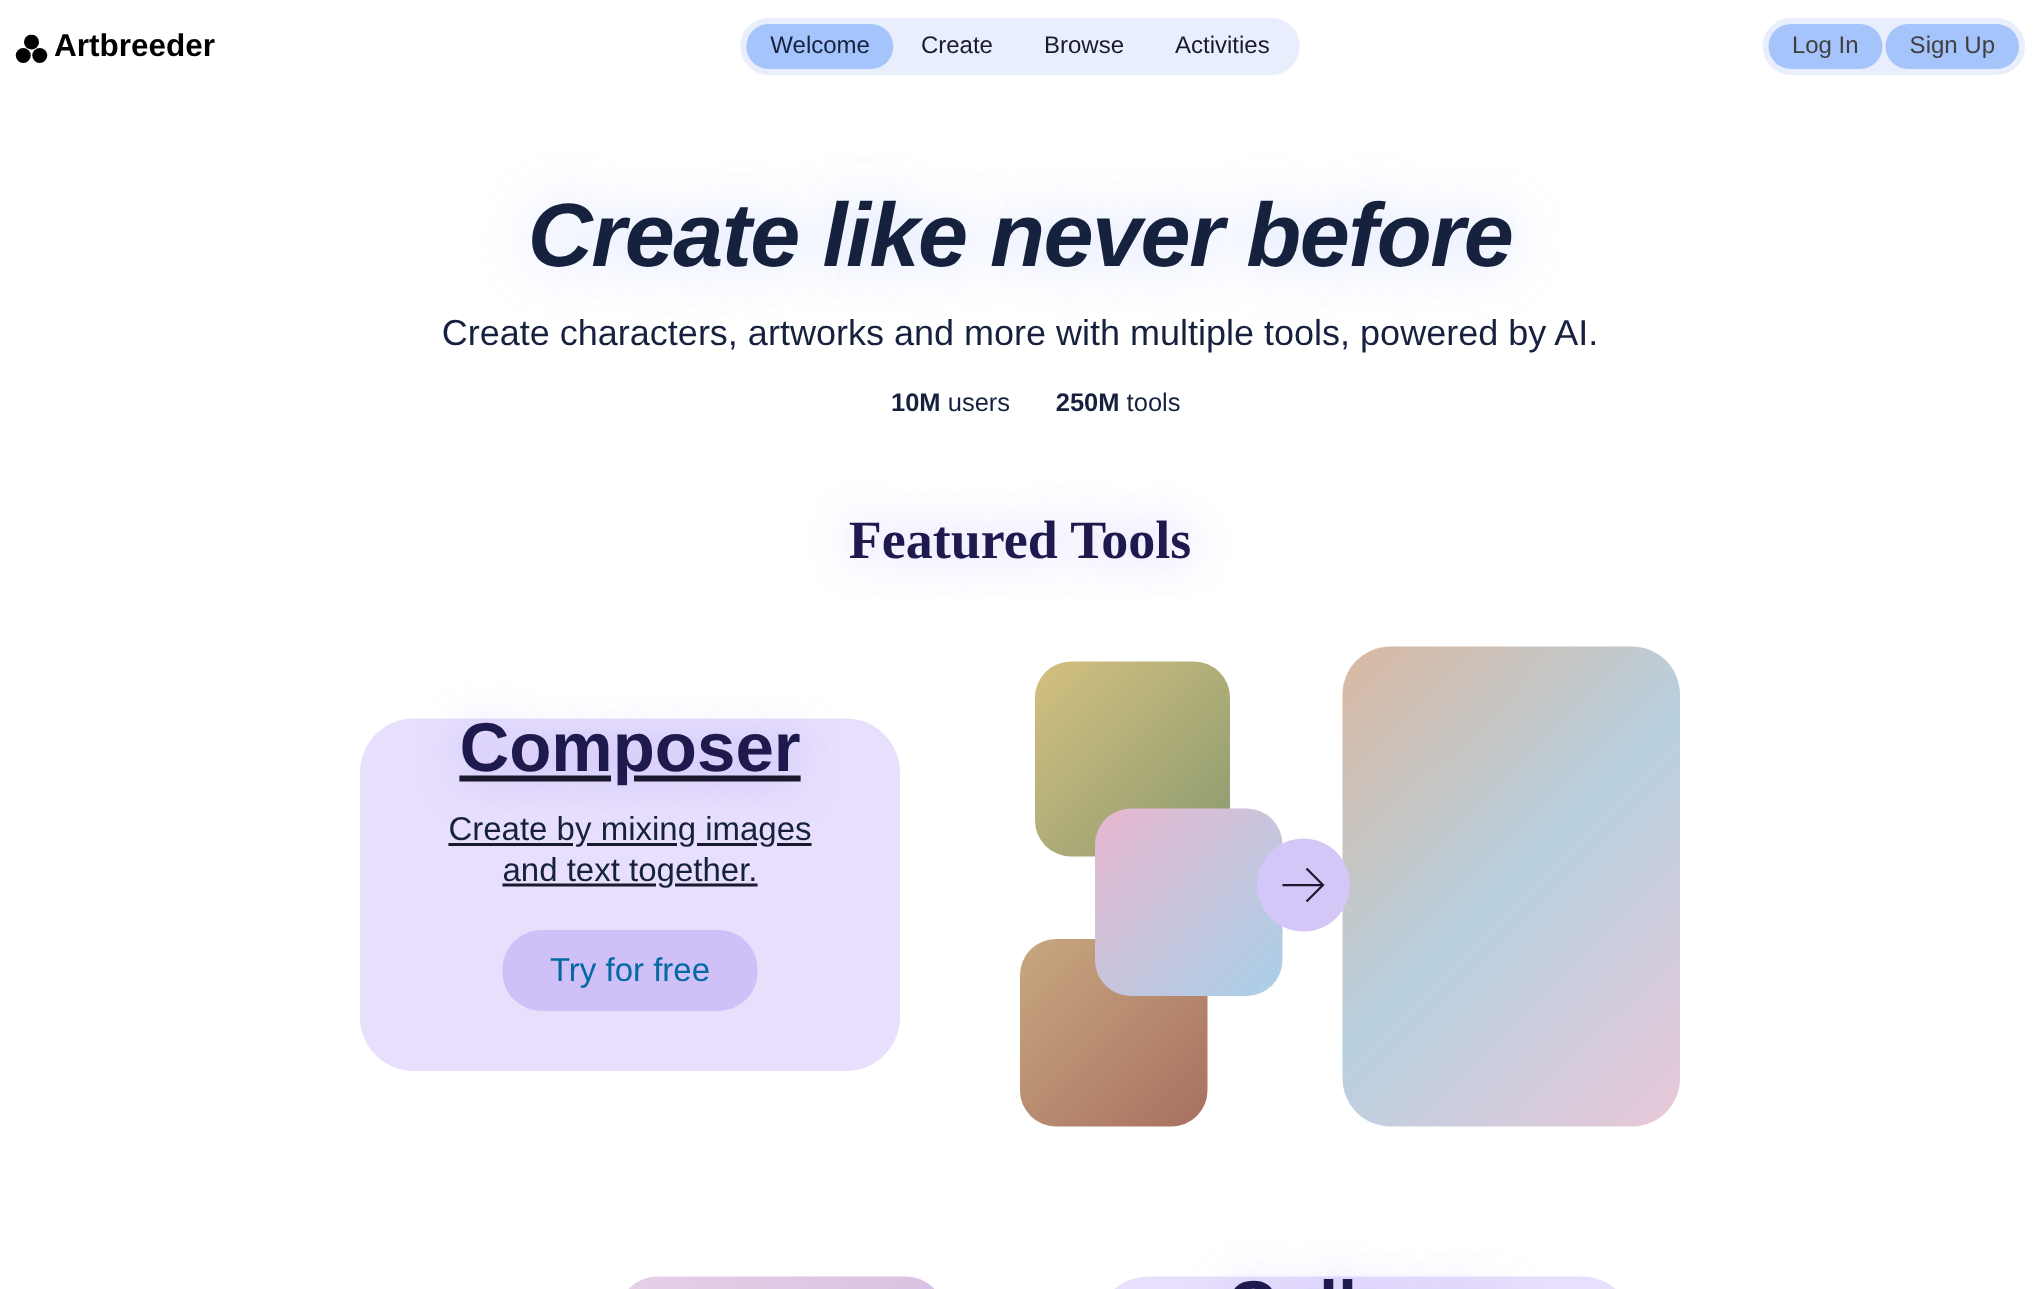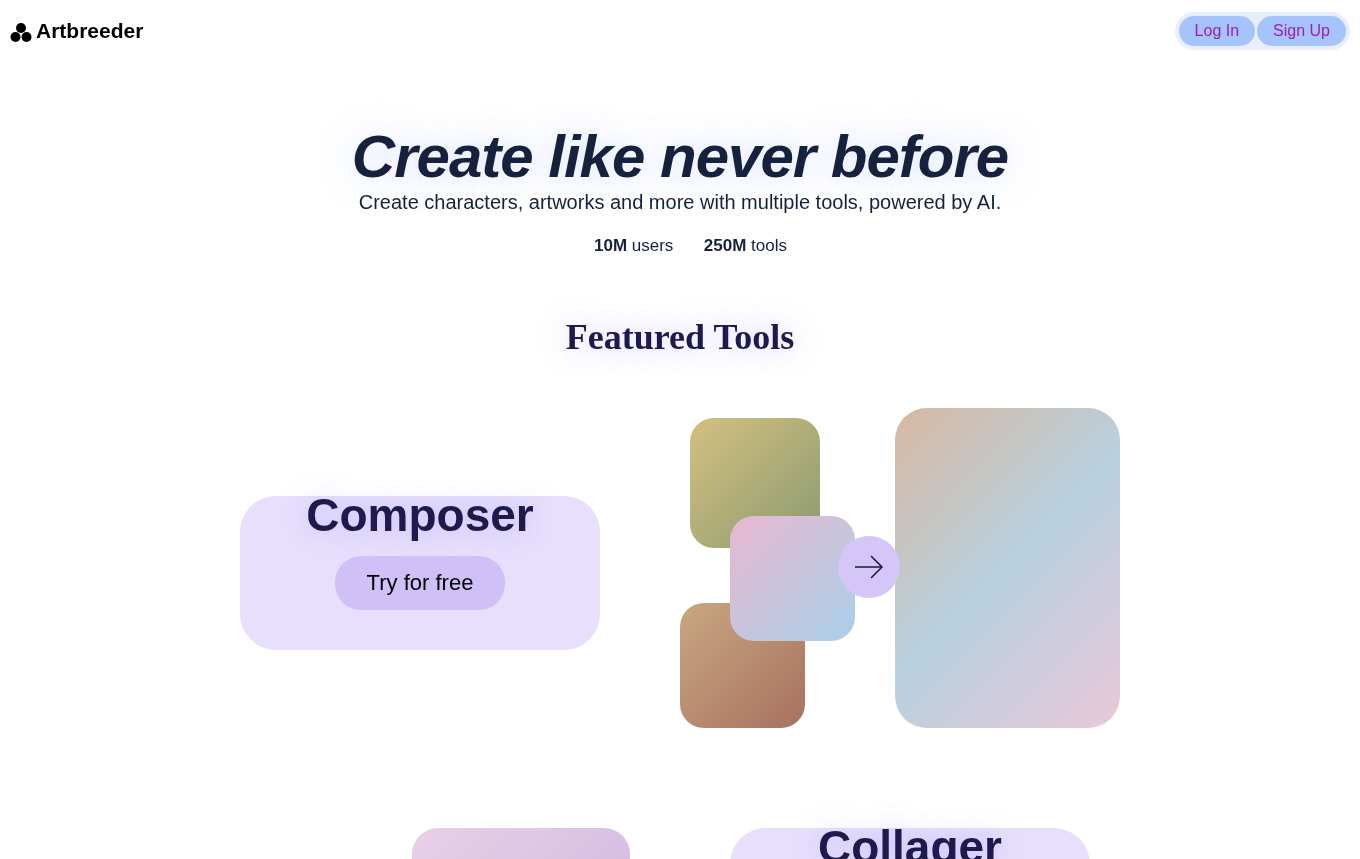--- a/index.html
+++ b/index.html
@@ -60,41 +60,42 @@
       background: #e8eefc;
       border-radius: 22px;
       padding: 4px;
       gap: 2px;
     }
     .auth-btn {
       padding: 6px 16px;
       border-radius: 18px;
       font-size: 16px;
       background: #a4c4fb;
-      color: #a21caf;
+      color: #404040;
       border: none;
       cursor: pointer;
       white-space: nowrap;
     }
     .hero {
       text-align: center;
       margin-top: 60px;
       padding: 0 20px;
     }
     .hero-title {
       font-size: 60px;
       font-weight: 900;
       color: #16213e;
       letter-spacing: -1px;
       text-shadow: 0 0 30px rgba(180, 200, 255, 0.5);
       font-style: italic;
     }
     .hero-subtitle {
-      font-size: 20px;
-      color: #16213e;
+      font-size: 24px;
+      color: #16213e;
+      margin-top: 18px;
       font-weight: 400;
     }
     .stats {
       margin-top: 22px;
       font-size: 17px;
       color: #16213e;
     }
     .stats .bold {
       font-weight: 700;
       margin-left: 21px;
@@ -108,20 +109,21 @@
       text-shadow: 0 0 25px rgba(180, 170, 255, 0.5);
       font-family: Liberation Serif, serif;
     }
     .tool-row {
       display: flex;
       align-items: center;
       justify-content: center;
       gap: 80px;
       margin-top: 50px;
       padding: 0 60px;
+      text-decoration: underline;
     }
     .tool-card {
       background: #e7dffc;
       border-radius: 36px;
       padding: 40px 48px;
       text-align: center;
       width: 360px;
     }
     .tool-card-title {
       font-size: 46px;
@@ -136,21 +138,21 @@
       color: #16213e;
       line-height: 1.25;
       margin-bottom: 26px;
     }
     .try-btn {
       background: #cfc0f8;
       border: none;
       border-radius: 26px;
       padding: 14px 32px;
       font-size: 22px;
-      color: #000000;
+      color: #0369a1;
       cursor: pointer;
     }
     .tool-visual {
       position: relative;
       width: 440px;
       height: 330px;
     }
     .img-placeholder {
       position: absolute;
       border-radius: 24px;
@@ -236,40 +238,47 @@
     <span class="logo-icon">
       <svg width="22" height="20" viewBox="0 0 22 20" fill="#000">
         <circle cx="11" cy="5" r="5"></circle>
         <circle cx="5.5" cy="14" r="5"></circle>
         <circle cx="16.5" cy="14" r="5"></circle>
       </svg>
     </span>
     <span>Artbreeder</span>
   </div>
 
+  <nav class="nav-center">
+    <div class="nav-item active">Welcome</div>
+    <div class="nav-item">Create</div>
+    <div class="nav-item">Browse</div>
+    <div class="nav-item">Activities</div>
+  </nav>
 
   <div class="auth-buttons">
     <button class="auth-btn">Log In</button>
     <button class="auth-btn">Sign Up</button>
   </div>
 </header>
 
 <section class="hero">
   <h1 class="hero-title">Create like never before</h1>
   <p class="hero-subtitle">Create characters, artworks and more with multiple tools, powered by AI.</p>
   <p class="stats">
     <span class="bold">10M</span><span> users</span>&nbsp;&nbsp;<span class="bold">250M</span><span> tools</span>
   </p>
 </section>
 
 <h2 class="section-title">Featured Tools</h2>
 
 <div class="tool-row">
   <div class="tool-card">
     <h3 class="tool-card-title">Composer</h3>
+    <p class="tool-card-desc">Create by mixing images and text together.</p>
     <button class="try-btn">Try for free</button>
   </div>
   <div class="tool-visual">
     <div class="img-placeholder img-small-1"></div>
     <div class="img-placeholder img-small-3"></div>
     <div class="img-placeholder img-small-2"></div>
     <div class="arrow-circle">
       <svg width="36" height="36" viewBox="0 0 36 36" fill="none" stroke="#1a1a2e" stroke-width="1.5">
         <line x1="4" y1="18" x2="30" y2="18"></line>
         <polyline points="20,7 31,18 20,29"></polyline>

